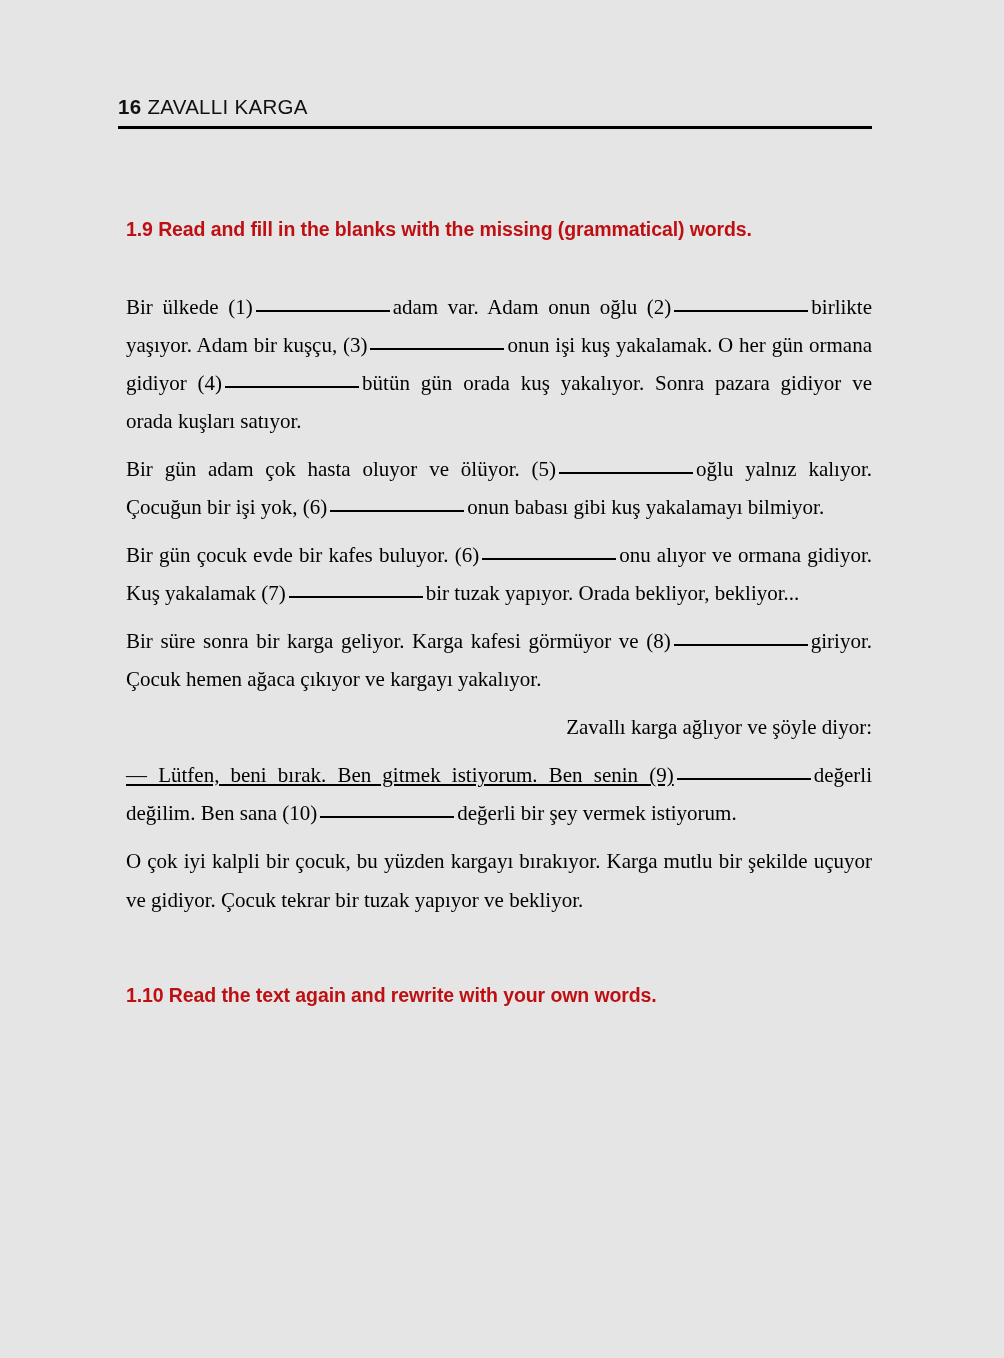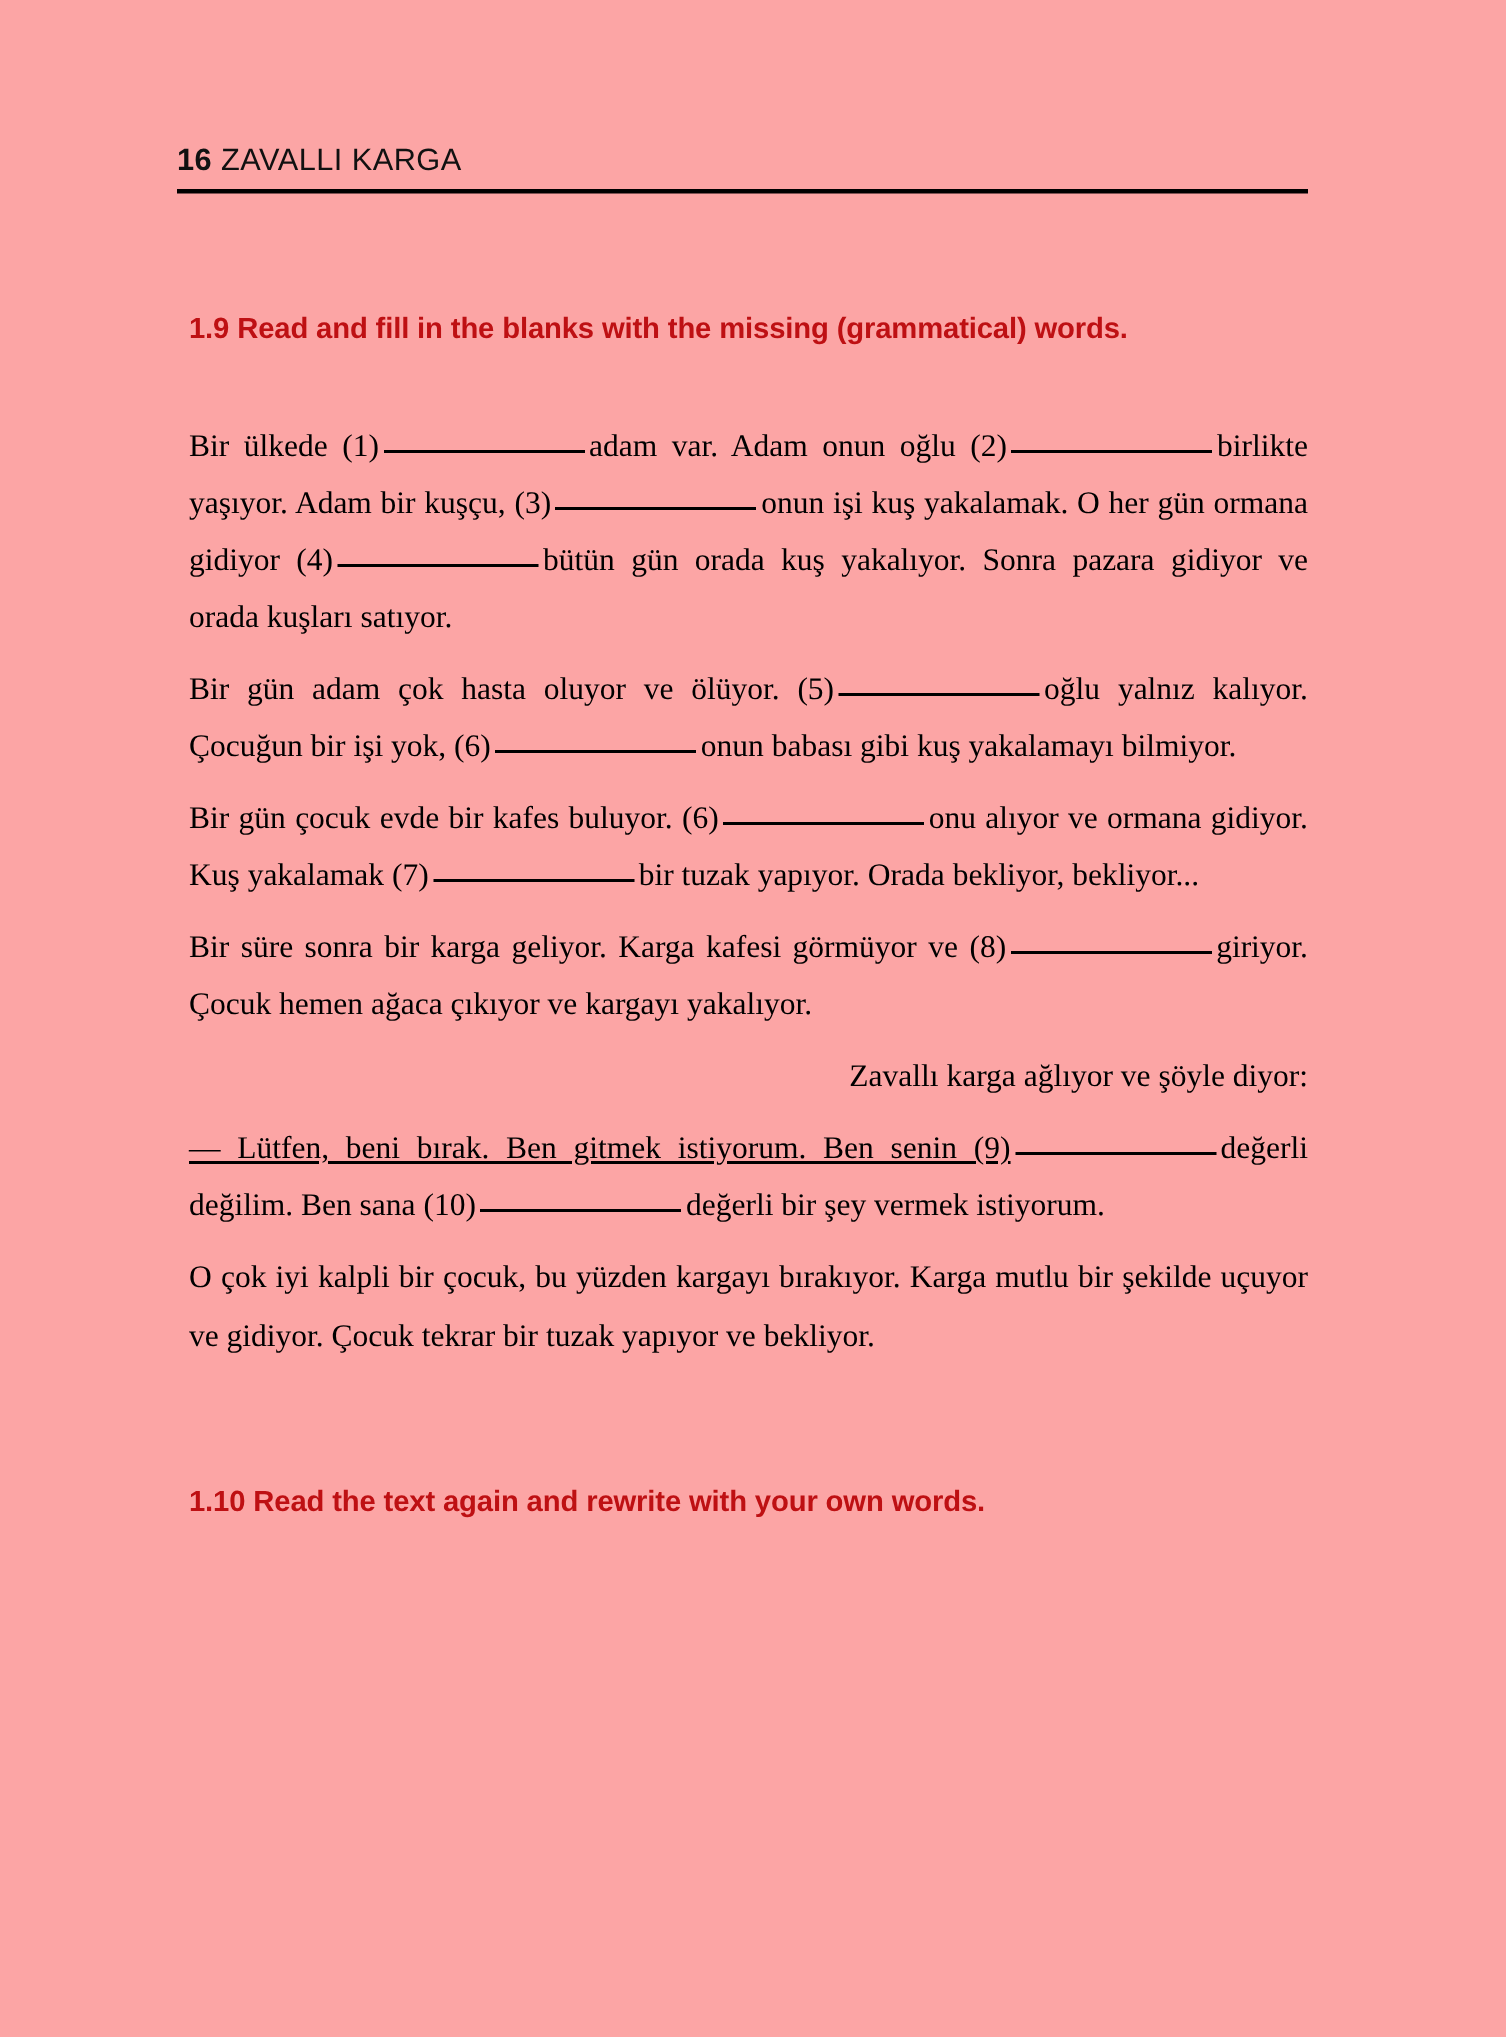--- a/index.html
+++ b/index.html
@@ -4,21 +4,21 @@
 <style>
   html, body {
     margin: 0;
     padding: 0;
     background: #ffffff;
   }
   .page {
     position: relative;
     width: 1004px;
     height: 1358px;
-    background: #fca5a5;
+    background: #e5e5e5;
     margin: 0 auto;
     overflow: hidden;
     font-family: "Liberation Serif", "DejaVu Serif", serif;
     color: #000000;
   }
 
   
   .running-header {
     position: absolute;
     left: 118px;
@@ -42,35 +42,35 @@
     top: 126px;
     width: 754px;
     height: 3px;
     background: #000000;
   }
 
   
   .content {
     position: absolute;
     left: 126px;
-    top: 206px;
+    top: 216px;
     width: 746px;
   }
 
   h2.task-heading {
     margin: 0;
     font-family: "Liberation Sans", "DejaVu Sans", sans-serif;
     font-weight: bold;
     font-size: 19.5px;
     line-height: 26px;
     color: #BE1013;
     letter-spacing: -0.1px;
   }
   h2.task-heading.second {
-    margin-top: 16px;
+    margin-top: 0;
   }
 
   .body-block {
     margin-top: 46px;
   }
 
   p.para {
     margin: 0 0 10px 0;
     font-size: 21px;
     line-height: 38px;

